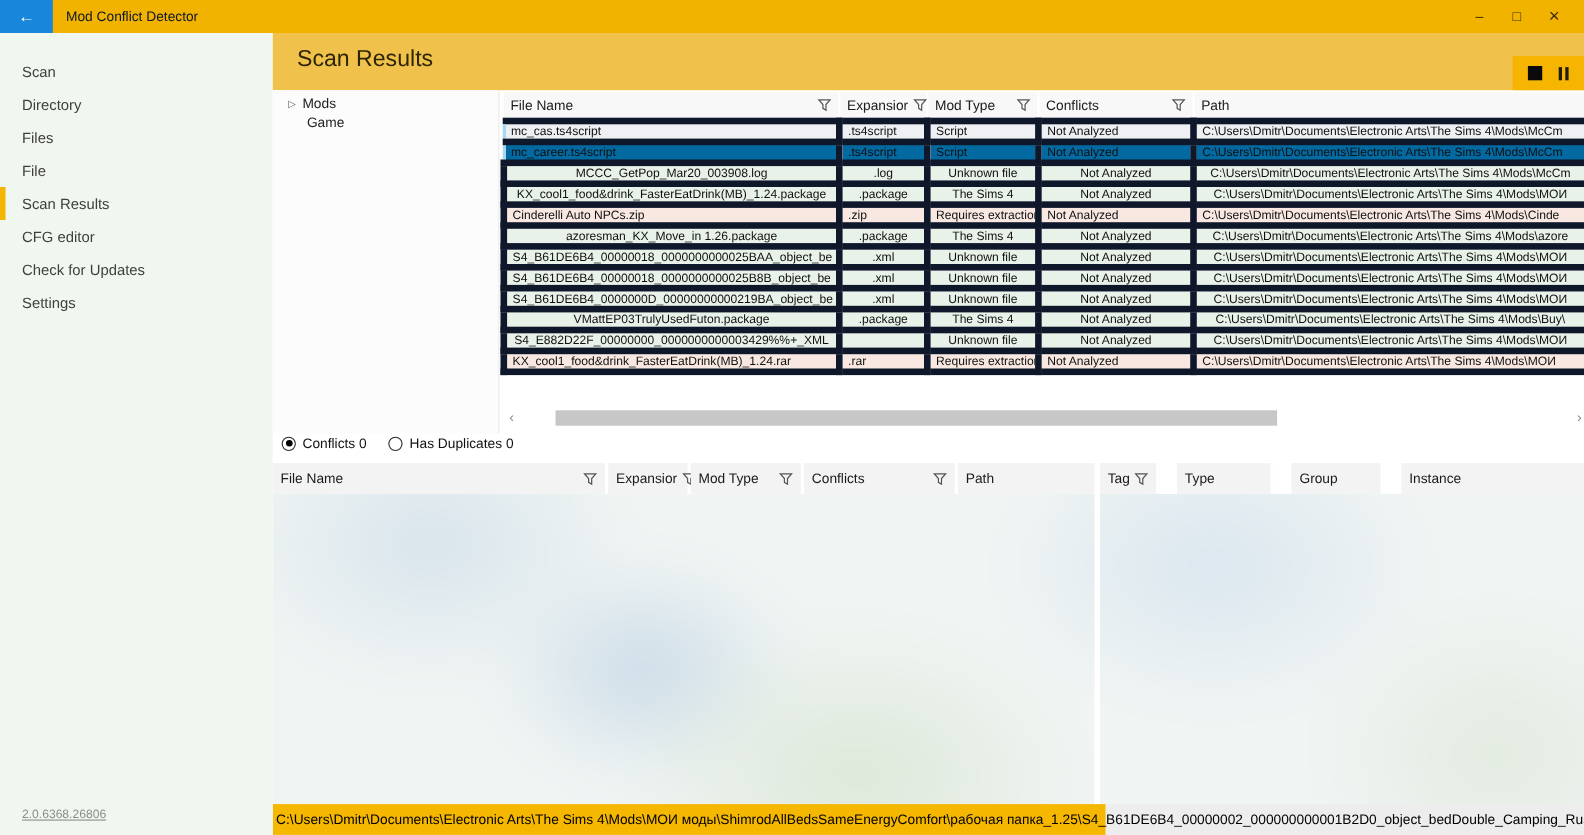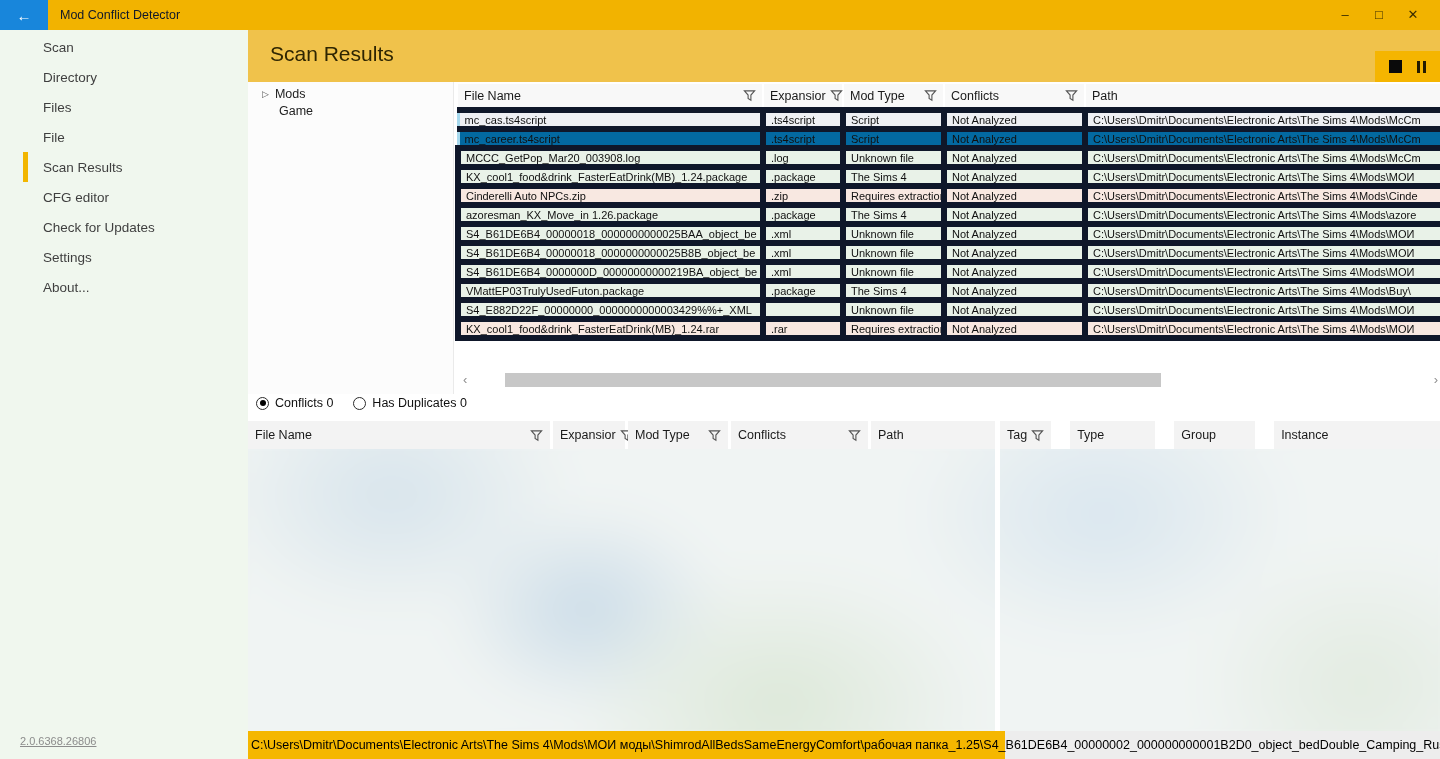--- a/index.html
+++ b/index.html
@@ -9,21 +9,21 @@
   
   .titlebar { position:absolute; left:0; top:0; width:1440px; height:30px; background:#F2B300; }
   .back-btn { position:absolute; left:0; top:0; width:48px; height:31px; background:#1886DB; color:#fff;
               display:flex; align-items:center; justify-content:center; font-size:15px; cursor:default; }
   .app-title { position:absolute; left:60px; top:0; line-height:30px; font-size:12.5px; color:#0f172a; }
   .win-controls { position:absolute; right:10px; top:0; height:30px; display:flex; align-items:center; gap:0; }
   .win-btn { width:34px; text-align:center; color:#3A2D00; font-size:13px; line-height:30px; }
 
   
   .sidebar { position:absolute; left:0; top:30px; width:248px; height:729px; background:#F0F7EE; }
-  .nav { padding-top:2px;margin-left:23px; }
+  .nav { padding-top:20px; }
   .nav-item { height:30px; display:flex; align-items:center; padding-left:20px; font-size:13.5px; color:#3F3F3F; }
   .nav-item.selected { border-left:5px solid #F2B600; padding-left:15px; }
   .version { position:absolute; left:20px; bottom:12px; font-size:11px; color:#8C8C8C;text-decoration:underline; }
 
   
   .main { position:absolute; left:248px; top:30px; width:1192px; height:729px; background:#fff; }
 
   .page-header { position:absolute; left:0; top:0; width:1192px; height:52px; background:#F0C24B; }
   .page-title { position:absolute; left:22px; top:12px; font-size:21px; color:#2E2502; font-weight:400; }
   .media-block { position:absolute; right:0; top:21px; width:65px; height:31px; background:#F5B500;
@@ -41,21 +41,21 @@
 
   
   .grid1 { position:absolute; left:207px; top:54px; width:985px; border-collapse:collapse; table-layout:fixed; }
   .grid1 th { height:26px; background:#F8F8F8; font-weight:400; font-size:12.5px; color:#1A1A1A;
               text-align:left; padding:0; border-right:2px solid #FFF; }
   .th-inner { display:flex; align-items:center; justify-content:space-between; padding:0 6px; }
   .grid1 td { height:19px; font-size:11px; color:#101010; padding:0 5px; border:6px solid #0f172a;
               white-space:nowrap; overflow:hidden; }
   tr.t-gray  td { background:#EFF0F4; }
   tr.t-blue  td { background:#0369a1; }
-  tr.t-green td { background:#E9F2E8; }
+  tr.t-green td { background:#E9F2E8;text-align:center; }
   tr.t-pink  td { background:#F8E8E1; }
   tr.sel-strip td:first-child { border-left:3px solid #A6D9EE; }
 
   .funnel { flex:0 0 auto; margin-left:4px; }
 
   
   .hscroll { position:absolute; left:207px; top:341px; width:985px; height:18px; }
   .hs-arrow { position:absolute; top:0; font-size:13px; color:#8F8F8F; line-height:18px; }
   .hs-arrow.left { left:8px; } .hs-arrow.right { right:2px; }
   .hs-thumb { position:absolute; left:50px; top:2px; width:656px; height:14px; background:#C7C7C7; }
@@ -127,23 +127,20 @@
       </div>
     <div class="nav-item">
         <span>CFG editor</span>
       </div>
     <div class="nav-item">
         <span>Check for Updates</span>
       </div>
     <div class="nav-item">
         <span>Settings</span>
       </div>
-    <div class="nav-item">
-        <span>About...</span>
-      </div>
   </div>
   <div class="version">2.0.6368.26806</div>
 </div>
 
 <div class="main">
 
   <div class="page-header">
     <div class="page-title">Scan Results</div>
     <div class="media-block">
       <div class="stop-icon"></div>

